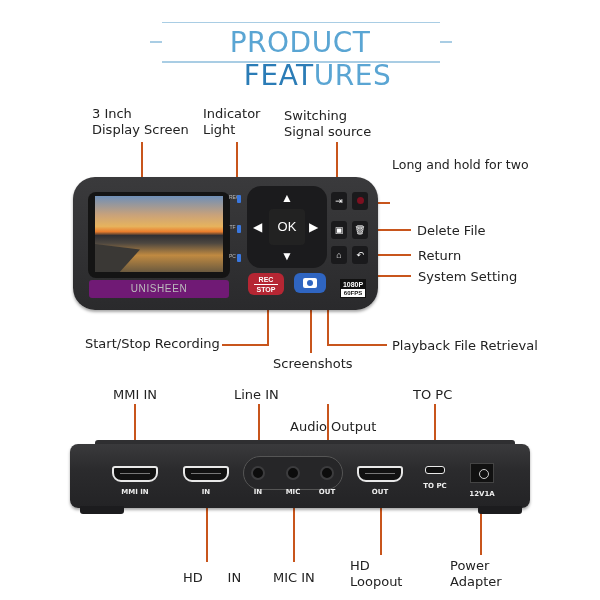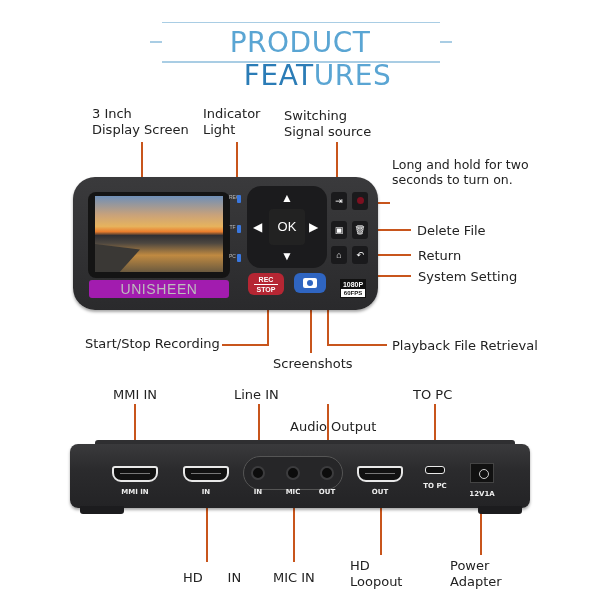--- a/index.html
+++ b/index.html
@@ -17,22 +17,22 @@
   .lbl.c { text-align: left; }
   .ln { position: absolute; background: #c8551c; }
 
   
   .front { position: absolute; left: 73px; top: 177px; width: 305px; height: 133px; border-radius: 22px;
     background: linear-gradient(#3a3a3c, #2a2a2c); box-shadow: 0 2px 3px rgba(0,0,0,0.35); }
   .screen-bezel { position: absolute; left: 88px; top: 192px; width: 142px; height: 86px; border-radius: 8px; background: #141414; }
   .screen { position: absolute; left: 95px; top: 196px; width: 128px; height: 76px;
     background: linear-gradient(180deg, #6f8fb7 0%, #c9a27a 25%, #e7b35d 40%, #ea7d2c 47%, #2f2f33 52%, #4d4740 62%, #c08a41 78%, #6b5a3f 100%); }
   .screen .shore { position: absolute; left: 0; bottom: 0; width: 45px; height: 28px; background: #3a3835; clip-path: polygon(0 0, 100% 20%, 55% 100%, 0 100%); }
-  .brand { position: absolute; left: 89px; top: 280px; width: 140px; height: 18px; border-radius: 3px; background: #a21caf;
-    color: #bdbdbd; font-size: 14px; text-align: center; line-height: 18px; letter-spacing: 0.6px; }
+  .brand { position: absolute; left: 89px; top: 280px; width: 140px; height: 18px; border-radius: 3px; background: #701a75;
+    color: #bdbdbd; font-size: 10px; text-align: center; line-height: 18px; letter-spacing: 0.6px; }
   .led { position: absolute; width: 4px; height: 8px; background: #3a78e0; border-radius: 1px; left: 237px; }
   .ledtxt { position: absolute; left: 229px; font-size: 5px; color: #bbb; width: 7px; text-align: center; line-height: 5px; }
 
   .dpad { position: absolute; left: 247px; top: 186px; width: 80px; height: 82px; border-radius: 14px; background: #1b1b1d; }
   .dpad .arrow { position: absolute; color: #fff; font-size: 12px; line-height: 12px; }
   .dpad .ok { position: absolute; left: 22px; top: 23px; width: 36px; height: 36px; background: #222; color: #fff; font-size: 13px; line-height: 36px; text-align: center; border-radius: 4px; }
 
   .sbtn { position: absolute; width: 16px; height: 18px; border-radius: 3px; background: #1a1a1c; color: #fff; font-size: 9px; text-align: center; line-height: 18px; }
   .rec { position: absolute; left: 248px; top: 273px; width: 36px; height: 22px; border-radius: 6px; background: #b52633; color: #fff;
     font-size: 7px; line-height: 9px; text-align: center; padding-top: 2px; font-weight: bold; }
@@ -76,21 +76,20 @@
 <div class="lbl c" style="left:203px; top:106px; width:70px;">
   <div>Indicator</div>
   <div>Light</div>
 </div>
 <div class="lbl c" style="left:284px; top:108px; width:110px;">
   <div>Switching</div>
   <div>Signal source</div>
 </div>
 <div class="lbl" style="left:392px; top:157px; font-size:12.5px; line-height:15px;">
   <div>Long and hold for two</div>
-  <div>seconds to turn on.</div>
 </div>
 <div class="lbl" style="left:417px; top:223px;">Delete File</div>
 <div class="lbl" style="left:418px; top:248px;">Return</div>
 <div class="lbl" style="left:418px; top:269px;">System Setting</div>
 <div class="lbl" style="left:85px; top:336px;">Start/Stop Recording</div>
 <div class="lbl" style="left:273px; top:356px;">Screenshots</div>
 <div class="lbl" style="left:392px; top:338px;">Playback File Retrieval</div>
 
 <div class="ln" style="left:141px; top:142px; width:2px; height:52px;"></div>
 <div class="ln" style="left:236px; top:142px; width:2px; height:50px;"></div>

